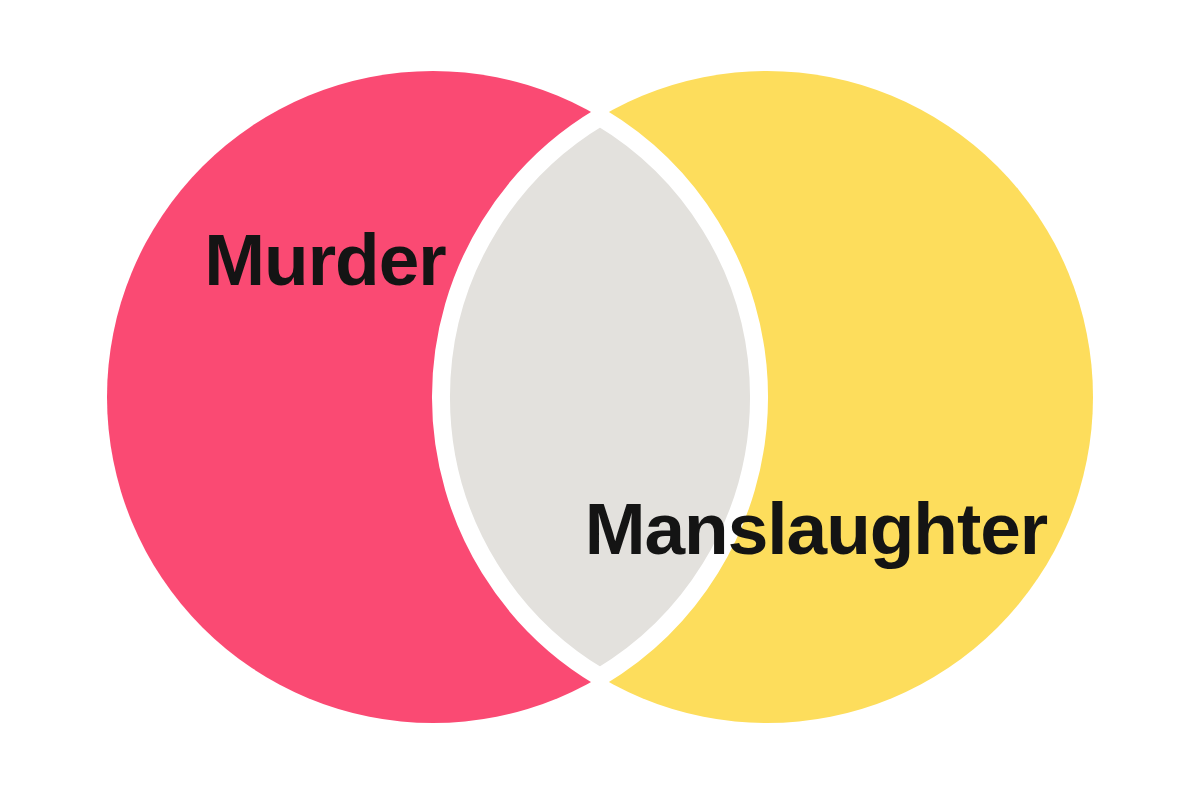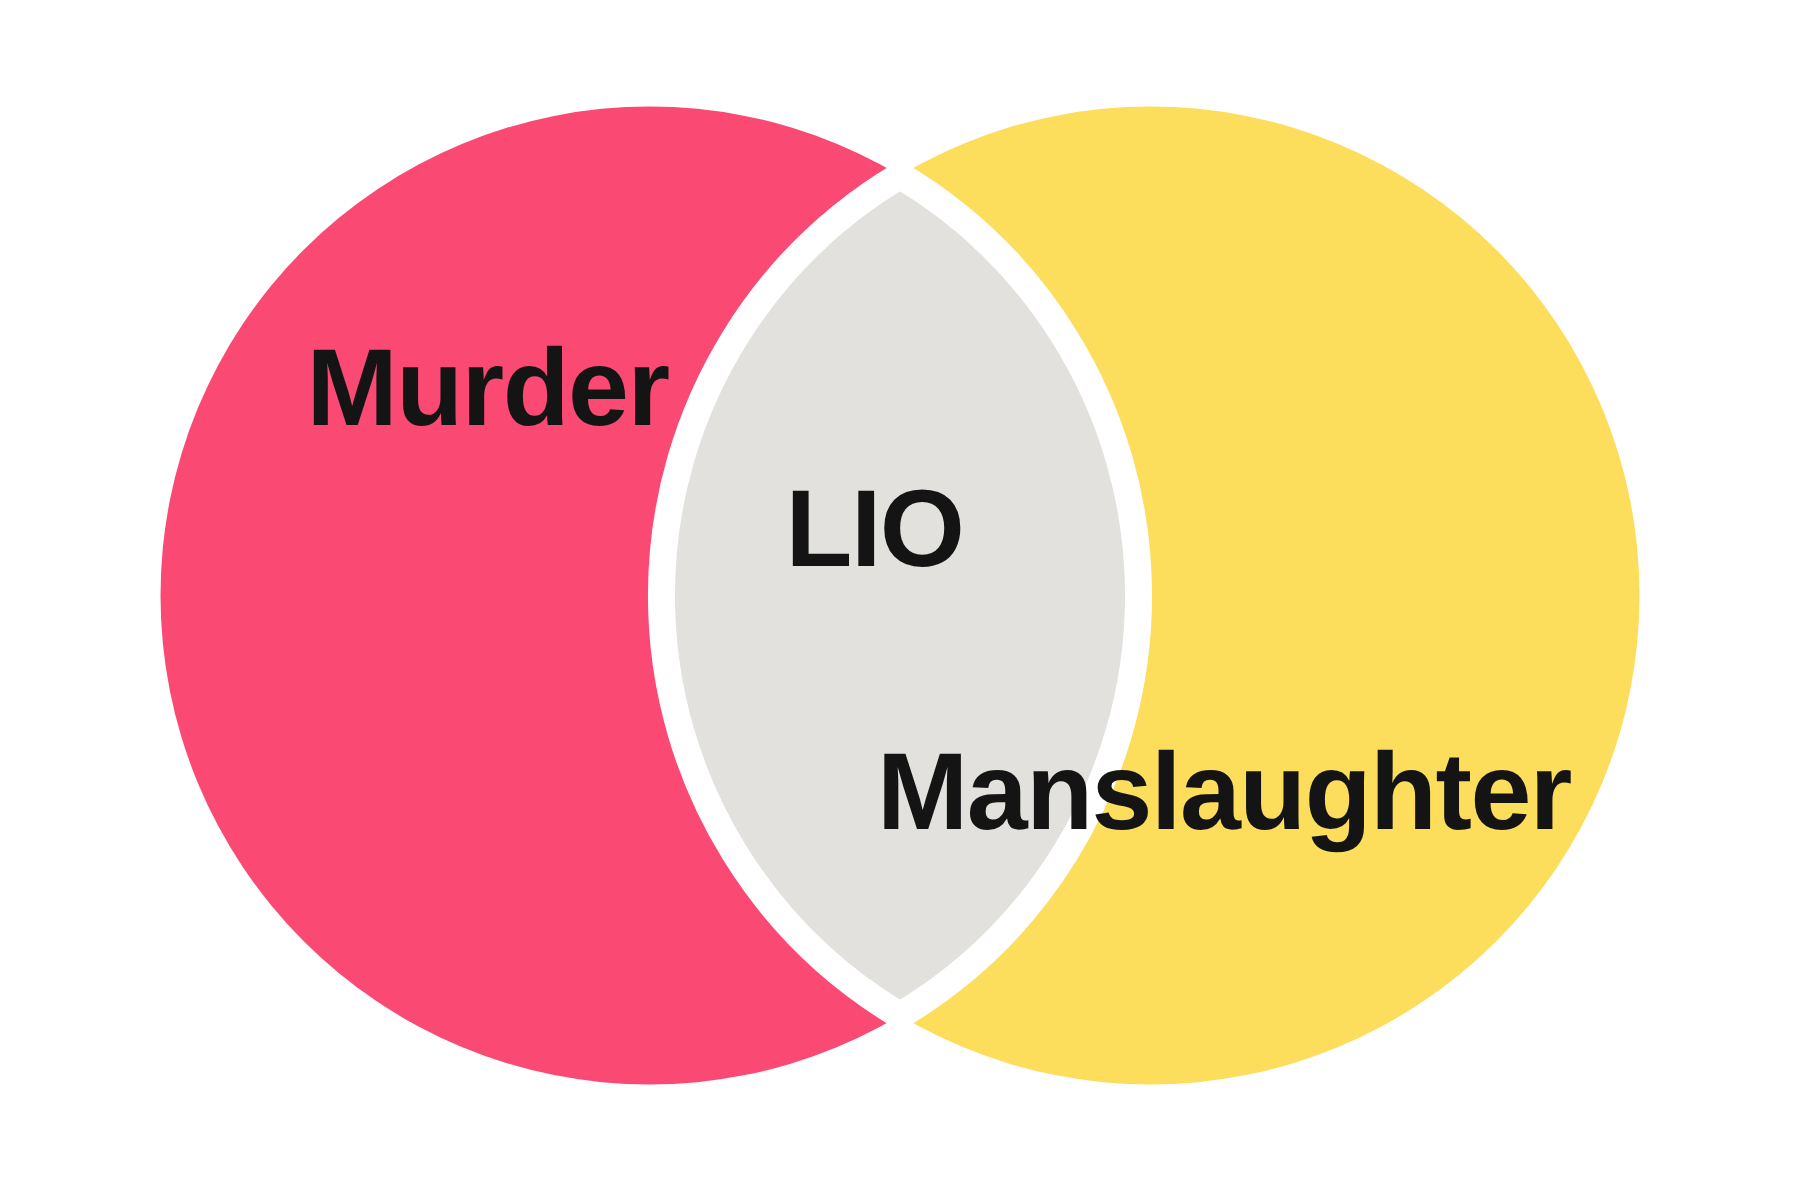--- a/index.html
+++ b/index.html
@@ -44,17 +44,16 @@
 
     <circle cx="433" cy="397" r="326" fill="#FA4A73"></circle>
 
     <circle cx="767" cy="397" r="326" fill="#FDDD5C"></circle>
 
     <path d="M 600 117 A 326 326 0 0 1 600 677 A 326 326 0 0 1 600 117 Z" stroke-width="18" stroke-linejoin="round" fill="#E3E1DD" stroke="#FFFFFF"></path>
   </svg>
 
   <div class="venn-label label-murder">Murder</div>
 
-  <div class="venn-label label-intersection">LIO</div>
 
   <div class="venn-label label-manslaughter">Manslaughter</div>
 
 </div>
 
 </body></html>

